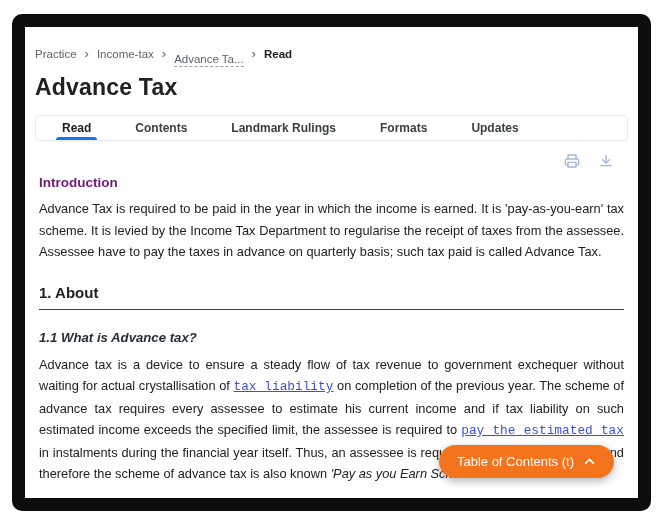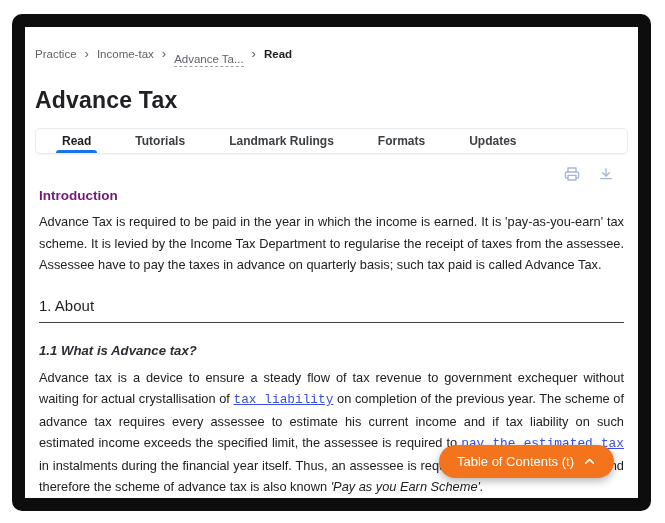--- a/index.html
+++ b/index.html
@@ -11,42 +11,42 @@
   .content { position: relative; width: 100%; height: 100%; padding: 12px 10px 16px 10px; }
 
   
   .breadcrumb { display: flex; align-items: center; gap: 8px; font-size: 11.5px; color: #5f6368; padding-top: 2px; }
   .breadcrumb .crumb { color: #5f6368; cursor: pointer; }
   .breadcrumb .crumb.truncated { border-bottom: 1px dashed #9aa0a6; padding-bottom: 1px; margin-top: 12px; }
   .breadcrumb .crumb.current { color: #202124; font-weight: 700; }
   .breadcrumb .sep { color: #5f6368; font-size: 13px; line-height: 1; transform: translateY(-1px); }
 
   
-  .page-title { margin-top: 20px; font-size: 23px; font-weight: 700; color: #202124; letter-spacing: 0.2px; }
+  .page-title { margin-top: 7px; font-size: 23px; font-weight: 700; color: #202124; letter-spacing: 0.2px; }
 
   
   .tabbar {
     margin-top: 14px; display: flex; align-items: stretch; gap: 44px;
     background: #ffffff; border: 1px solid #e8eaed; border-radius: 5px;
     height: 26px; padding: 0 0 0 26px; box-shadow: 0 1px 2px rgba(60,64,67,0.06);
   }
   .tab { position: relative; display: flex; align-items: center; font-size: 12px; font-weight: 700; color: #3c4043; cursor: pointer; white-space: nowrap; }
   .tab.active { color: #202124; }
   .tab.active .tab-underline { position: absolute; left: -6px; right: -6px; bottom: 0; height: 3px; background: #1a73e8; border-radius: 3px 3px 0 0; }
 
   
   .doc-toolbar { display: flex; justify-content: flex-end; gap: 18px; margin-top: 12px; padding-right: 14px; }
   .tool-icon { width: 16px; height: 16px; color: #a8b4da; cursor: pointer; }
   .tool-icon svg { width: 100%; height: 100%; display: block; }
 
   
   .article { margin-top: 6px; padding: 0 4px; color: #202124; }
   .h-intro { font-size: 13.5px; font-weight: 700; color: #701a75; margin-bottom: 8px; }
   .body-text { font-size: 12.8px; line-height: 21.5px; text-align: justify; color: #202124; }
-  .h-about { font-size: 15px; font-weight: 400; color: #1f1f1f; margin-top: 21px; padding-bottom: 8px; border-bottom: 1.5px solid #3c4043; }
+  .h-about { font-size: 15px; font-weight: 700; color: #1f1f1f; margin-top: 21px; padding-bottom: 8px; border-bottom: 1.5px solid #3c4043; }
   .h-sub { font-size: 13.2px; font-weight: 700; font-style: italic; color: #2a2e33; margin-top: 20px; margin-bottom: 9px; }
   .article p { margin-bottom: 4px; }
   a.inline-link { color: #3d4fe1; text-decoration: underline; cursor: pointer; font-family: Liberation Mono, monospace; }
   .italic-seg { font-style: italic; }
 
   
   .toc-button {
     position: absolute; right: 24px; bottom: 20px;
     display: flex; align-items: center; gap: 9px;
     background: #f4731d; color: #ffffff; border: none; cursor: pointer;
@@ -74,21 +74,21 @@
     </nav>
 
     <h1 class="page-title">Advance Tax</h1>
 
     <div class="tabbar">
       <div class="tab active">
         <span>Read</span>
         <span class="tab-underline"></span>
       </div>
       <div class="tab">
-        <span>Tutorials</span>
+        <span>Contents</span>
       </div>
       <div class="tab">
         <span>Landmark Rulings</span>
       </div>
       <div class="tab">
         <span>Formats</span>
       </div>
       <div class="tab">
         <span>Updates</span>
       </div>

